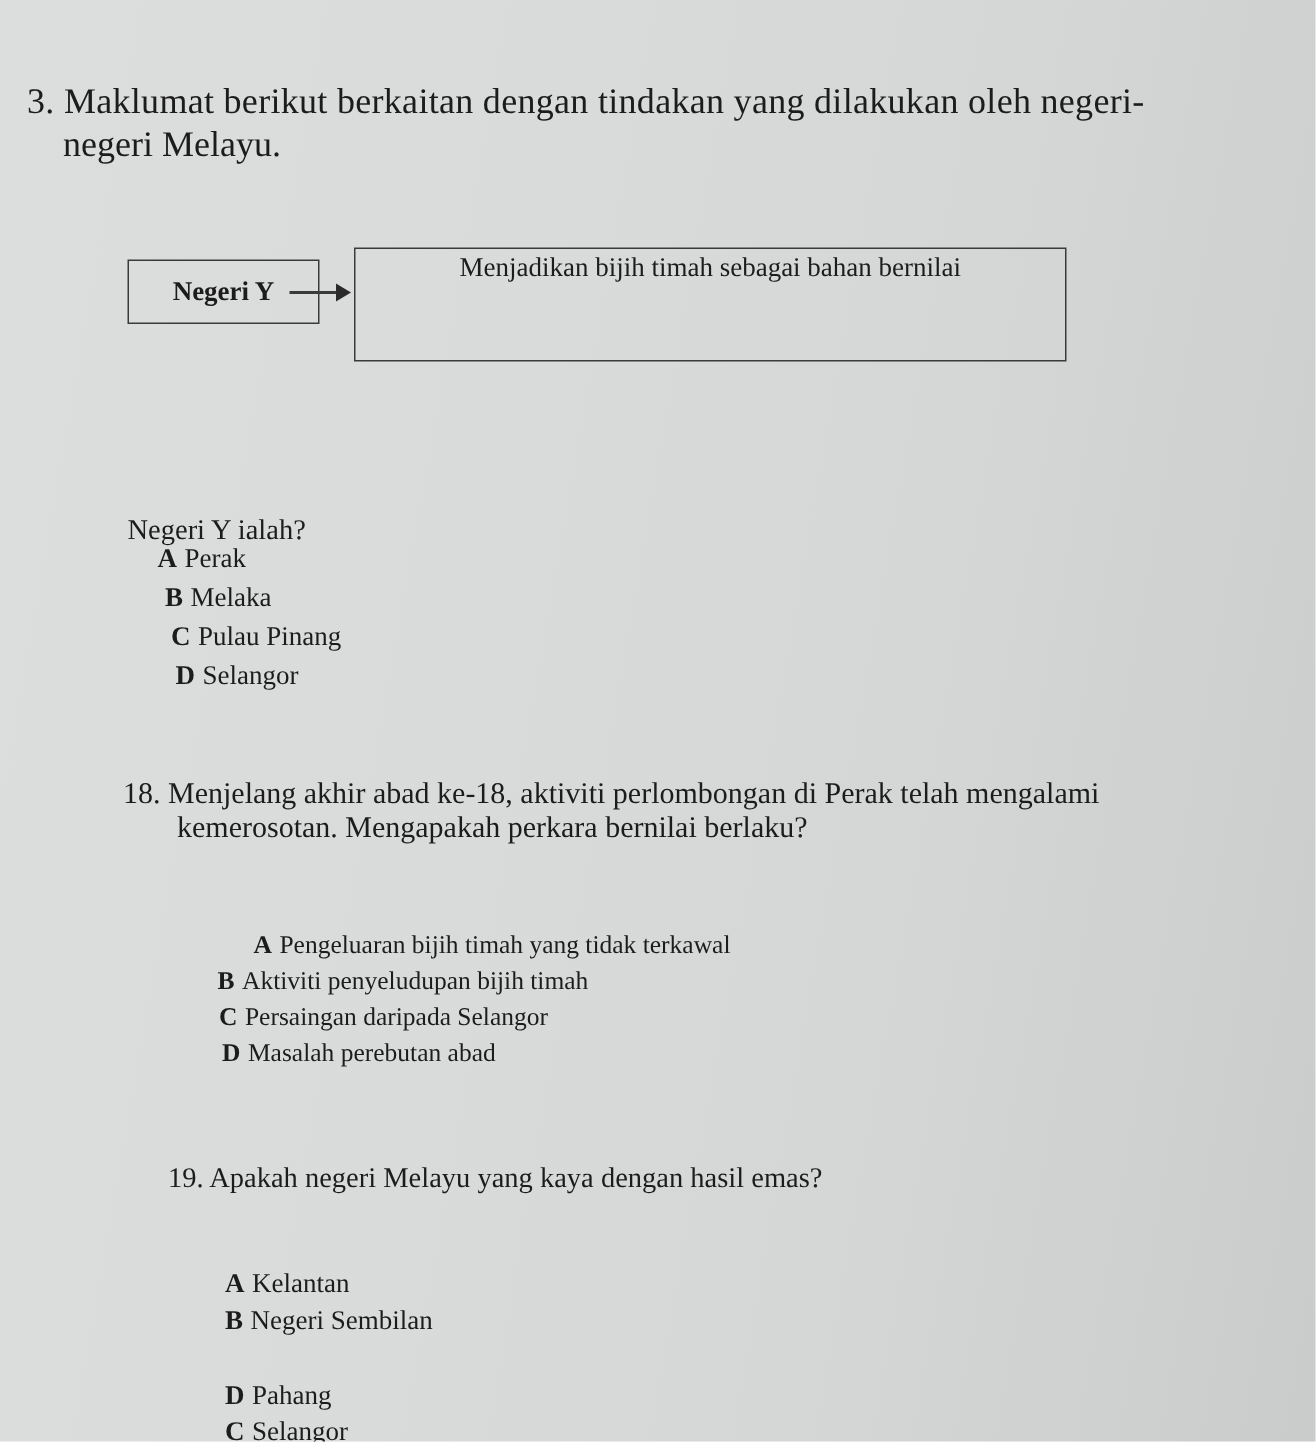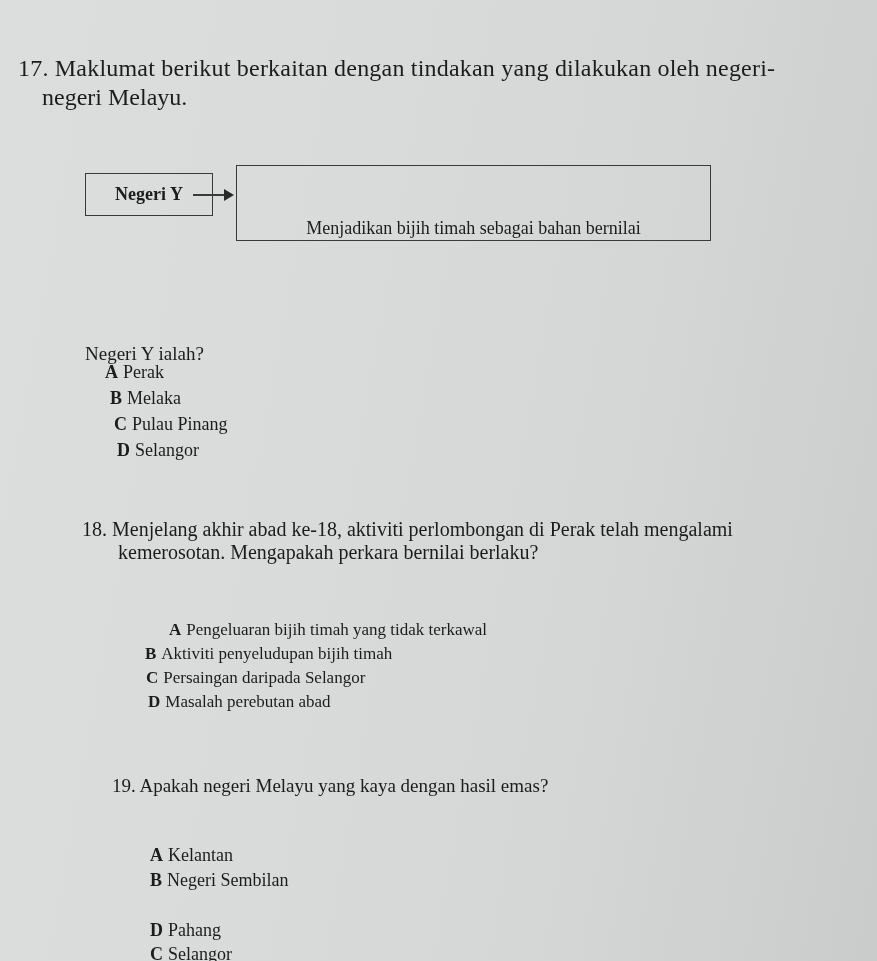--- a/index.html
+++ b/index.html
@@ -47,41 +47,41 @@
       border-top: 6px solid transparent;
       border-bottom: 6px solid transparent;
       border-left: 10px solid #2a2a2a;
     }
     .box-right {
       position: absolute;
       left: 236px; top: 165px;
       width: 475px; height: 76px;
       border: 1.5px solid #3a3a3a;
       box-sizing: border-box;
-      display: flex; flex-direction: column; align-items: center; justify-content: flex-end;
+      display: flex; flex-direction: column; align-items: center; justify-content: space-between;
       font-size: 18px; line-height: 24px;
     }
 
     .stem { font-size: 19px; }
     .q17-stem { left: 85px; top: 295px; margin-top: 48px; }
     .opt { font-size: 18px; position: absolute; white-space: nowrap; }
     .opt .letter { font-weight: bold; margin-right: 5px; }
 
     .q18-line1 { left: 82px; top: 518px; font-size: 20px; }
     .q18-line2 { left: 118px; top: 541px; font-size: 20px; }
 
     .q19-stem { left: 112px; top: 775px; font-size: 19px; }
   </style>
 </head>
 <body>
 
 <div class="page">
 
   <div>
-    <div class="abs q17-line1">17. Maklumat berikut berkaitan dengan tindakan yang dilakukan oleh negeri-</div>
+    <div class="abs q17-line1">3. Maklumat berikut berkaitan dengan tindakan yang dilakukan oleh negeri-</div>
     <div class="abs q17-line2">negeri Melayu.</div>
 
     <div>
       <div class="box-left">
         <span>Negeri Y</span>
       </div>
       <div class="arrow"></div>
       <div class="arrow-head"></div>
       <div class="box-right">
         <span>Menjadikan bijih timah sebagai bahan bernilai</span>

